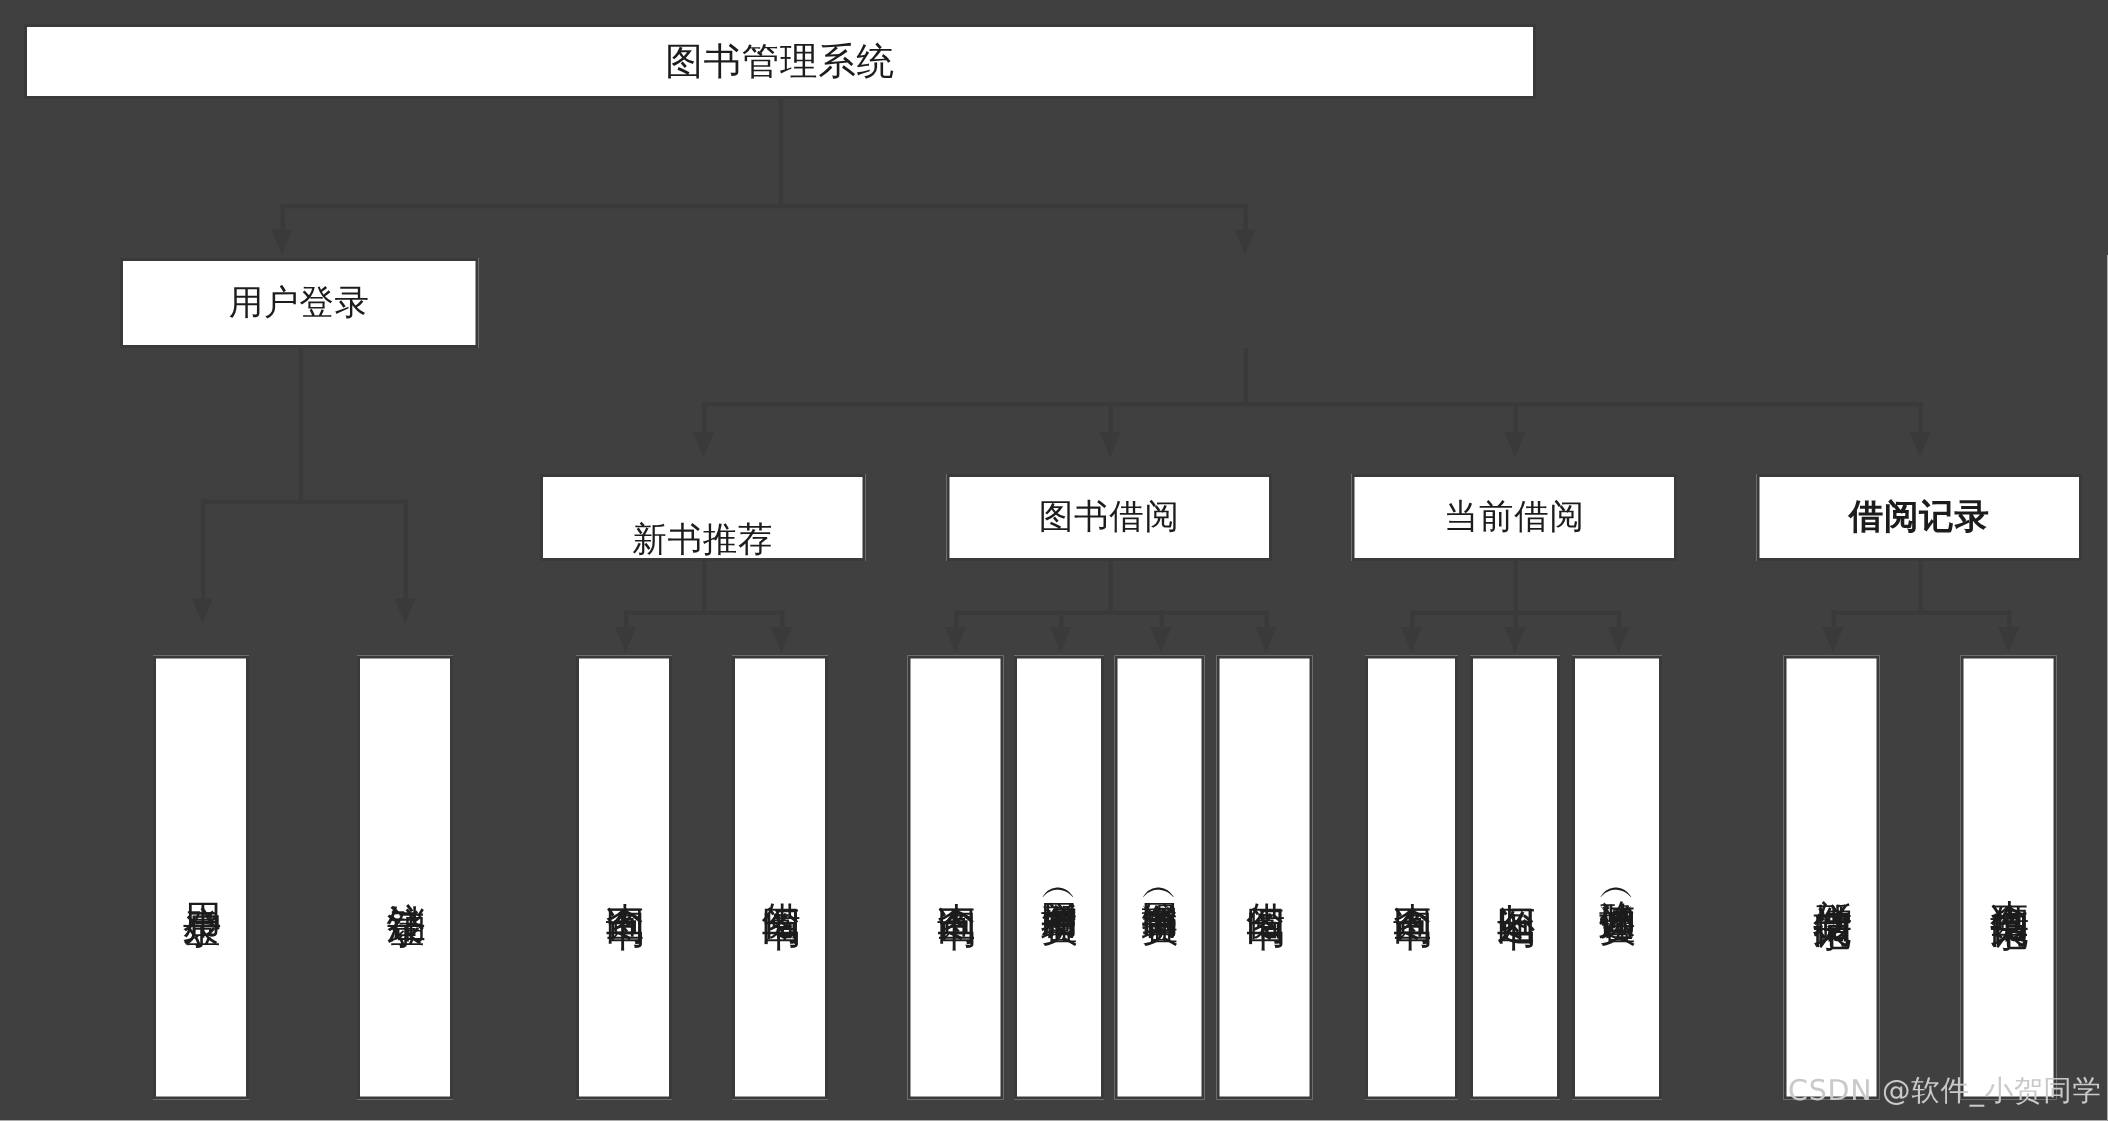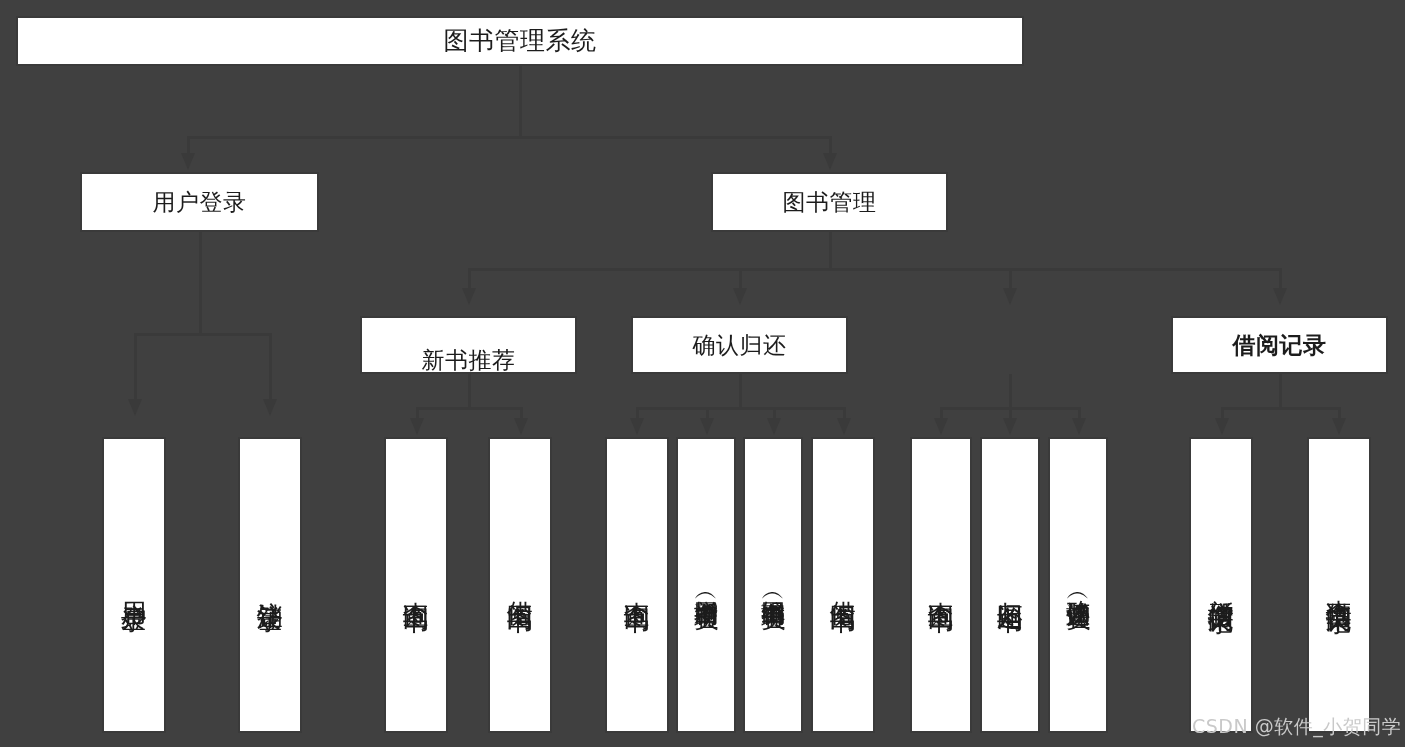--- a/index.html
+++ b/index.html
@@ -145,32 +145,32 @@
   <div class="arrow" style="left:1332px;top:418px;"></div>
 
   <div class="node h root" style="left:16px;top:16px;width:1008px;height:50px;">
     <span class="label">图书管理系统</span>
   </div>
 
   <div class="node h" style="left:80px;top:172px;width:239px;height:60px;">
     <span class="label">用户登录</span>
   </div>
 
-  <div class="node h" style="left:711px;top:172px;width:237px;height:60px;">
-    <span class="label">图书管理</span>
-  </div>
 
   <div class="node h" style="left:360px;top:316px;width:217px;height:58px;align-items:flex-end;">
     <span class="label">新书推荐</span>
   </div>
 
   <div class="node h" style="left:631px;top:316px;width:217px;height:58px;">
-    <span class="label">确认归还</span>
-  </div>
-
+    <span class="label">图书借阅</span>
+  </div>
+
+  <div class="node h" style="left:901px;top:316px;width:217px;height:58px;">
+    <span class="label">当前借阅</span>
+  </div>
 
   <div class="node h" style="left:1171px;top:316px;width:217px;height:58px;font-weight:bold;">
     <span class="label">借阅记录</span>
   </div>
 
   <div class="node v" style="left:102px;top:437px;width:64px;height:296px;">
     <span class="label">用户登录</span>
   </div>
   <div class="node v" style="left:238px;top:437px;width:64px;height:296px;">
     <span class="label">注销登录</span>

